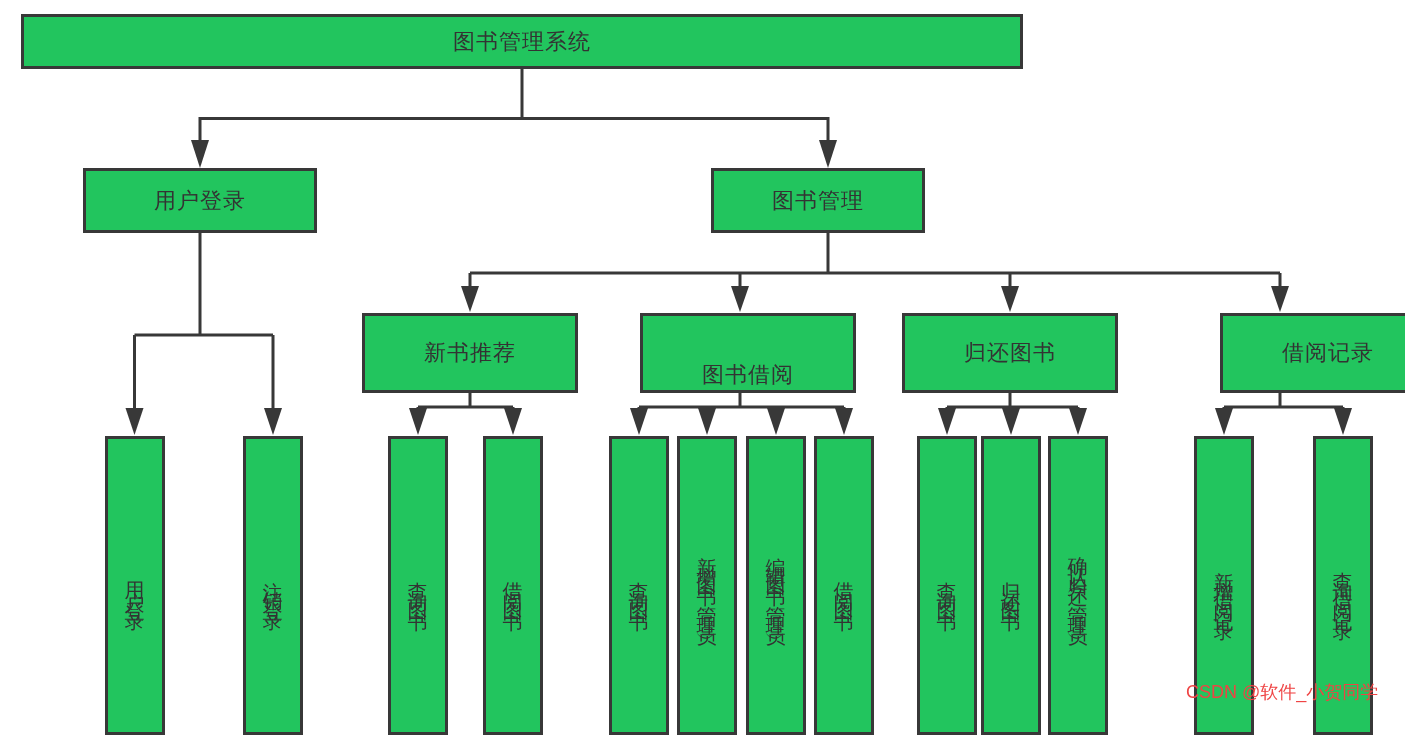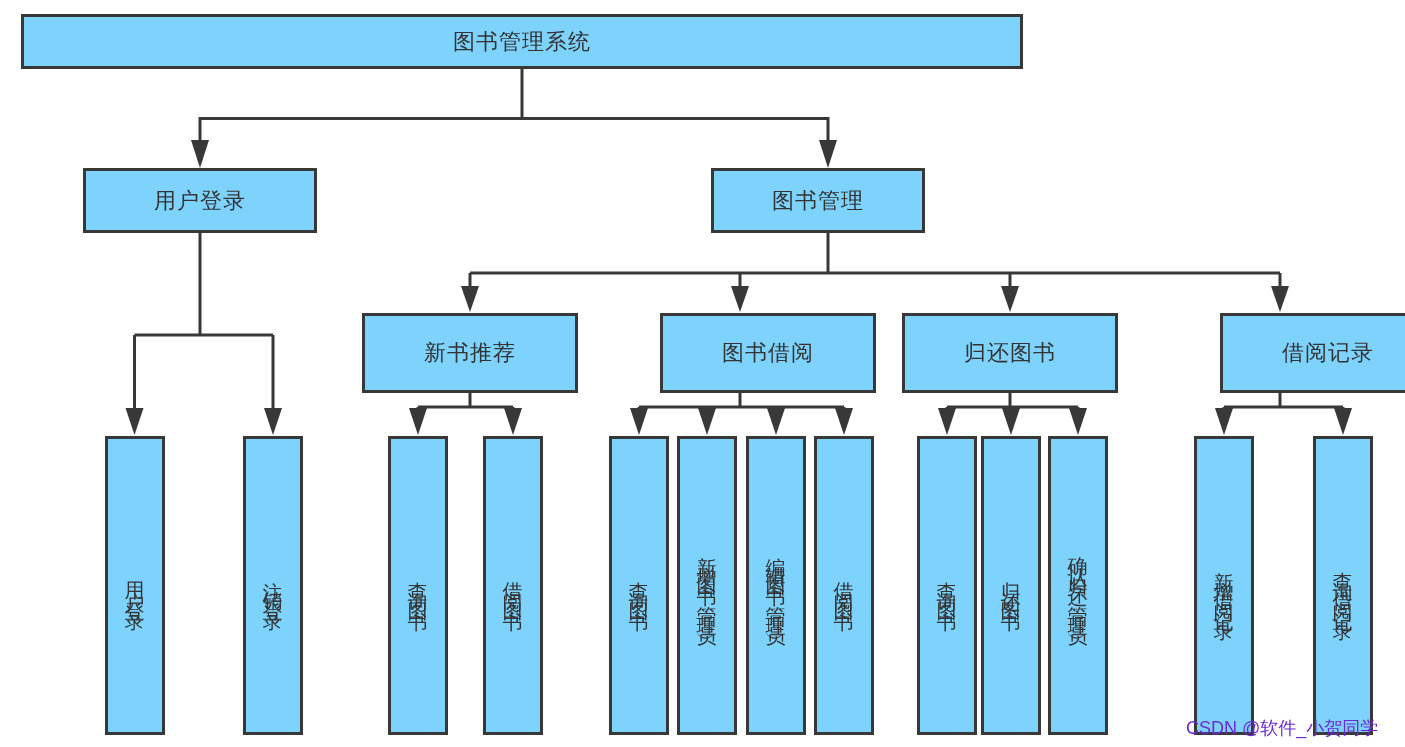--- a/index.html
+++ b/index.html
@@ -17,39 +17,39 @@
   }
   .connectors {
     position: absolute;
     left: 0;
     top: 0;
     z-index: 1;
   }
   .node {
     position: absolute;
     box-sizing: border-box;
-    background: #7dd3fc;
+    background: #22c55e;
     border: 3px solid #383838;
     color: #333333;
     display: flex;
     align-items: center;
     justify-content: center;
     z-index: 2;
   }
   .hbox {
     font-size: 22px;
     letter-spacing: 1px;
     white-space: nowrap;
   }
   .root  { left: 21px;  top: 14px;  width: 1002px; height: 55px; }
   .l2a   { left: 83px;  top: 168px; width: 234px;  height: 65px; }
   .l2b   { left: 711px; top: 168px; width: 214px;  height: 65px; }
   .l3    { top: 313px;  width: 216px; height: 80px; }
   .l3a   { left: 362px; }
-  .l3b   { left: 660px; }
+  .l3b   { left: 640px; align-items: flex-end; }
   .l3c   { left: 902px; }
   .l3d   { left: 1220px; }
   .vbox {
     top: 436px;
     width: 60px;
     height: 299px;
   }
   .vbox .vtext {
     writing-mode: vertical-rl;
     text-orientation: mixed;
@@ -60,24 +60,24 @@
     white-space: nowrap;
   }
   .vA1 { left: 105px; }  .vA2 { left: 243px; }
   .vB1 { left: 388px; }  .vB2 { left: 483px; }
   .vC1 { left: 609px; }  .vC2 { left: 677px; }  .vC3 { left: 746px; }  .vC4 { left: 814px; }
   .vD1 { left: 917px; }  .vD2 { left: 981px; }  .vD3 { left: 1048px; }
   .vE1 { left: 1194px; } .vE2 { left: 1313px; }
   .watermark {
     position: absolute;
     left: 1186px;
-    top: 716px;
+    top: 680px;
     z-index: 5;
     font-size: 18px;
-    color: #6d28d9;
+    color: #ef4444;
     white-space: nowrap;
   }
 </style>
 </head>
 <body>
 
 <div class="canvas">
 
   <svg class="connectors" width="1405" height="747" viewBox="0 0 1405 747">
     <g stroke="#383838" stroke-width="3" fill="none">

